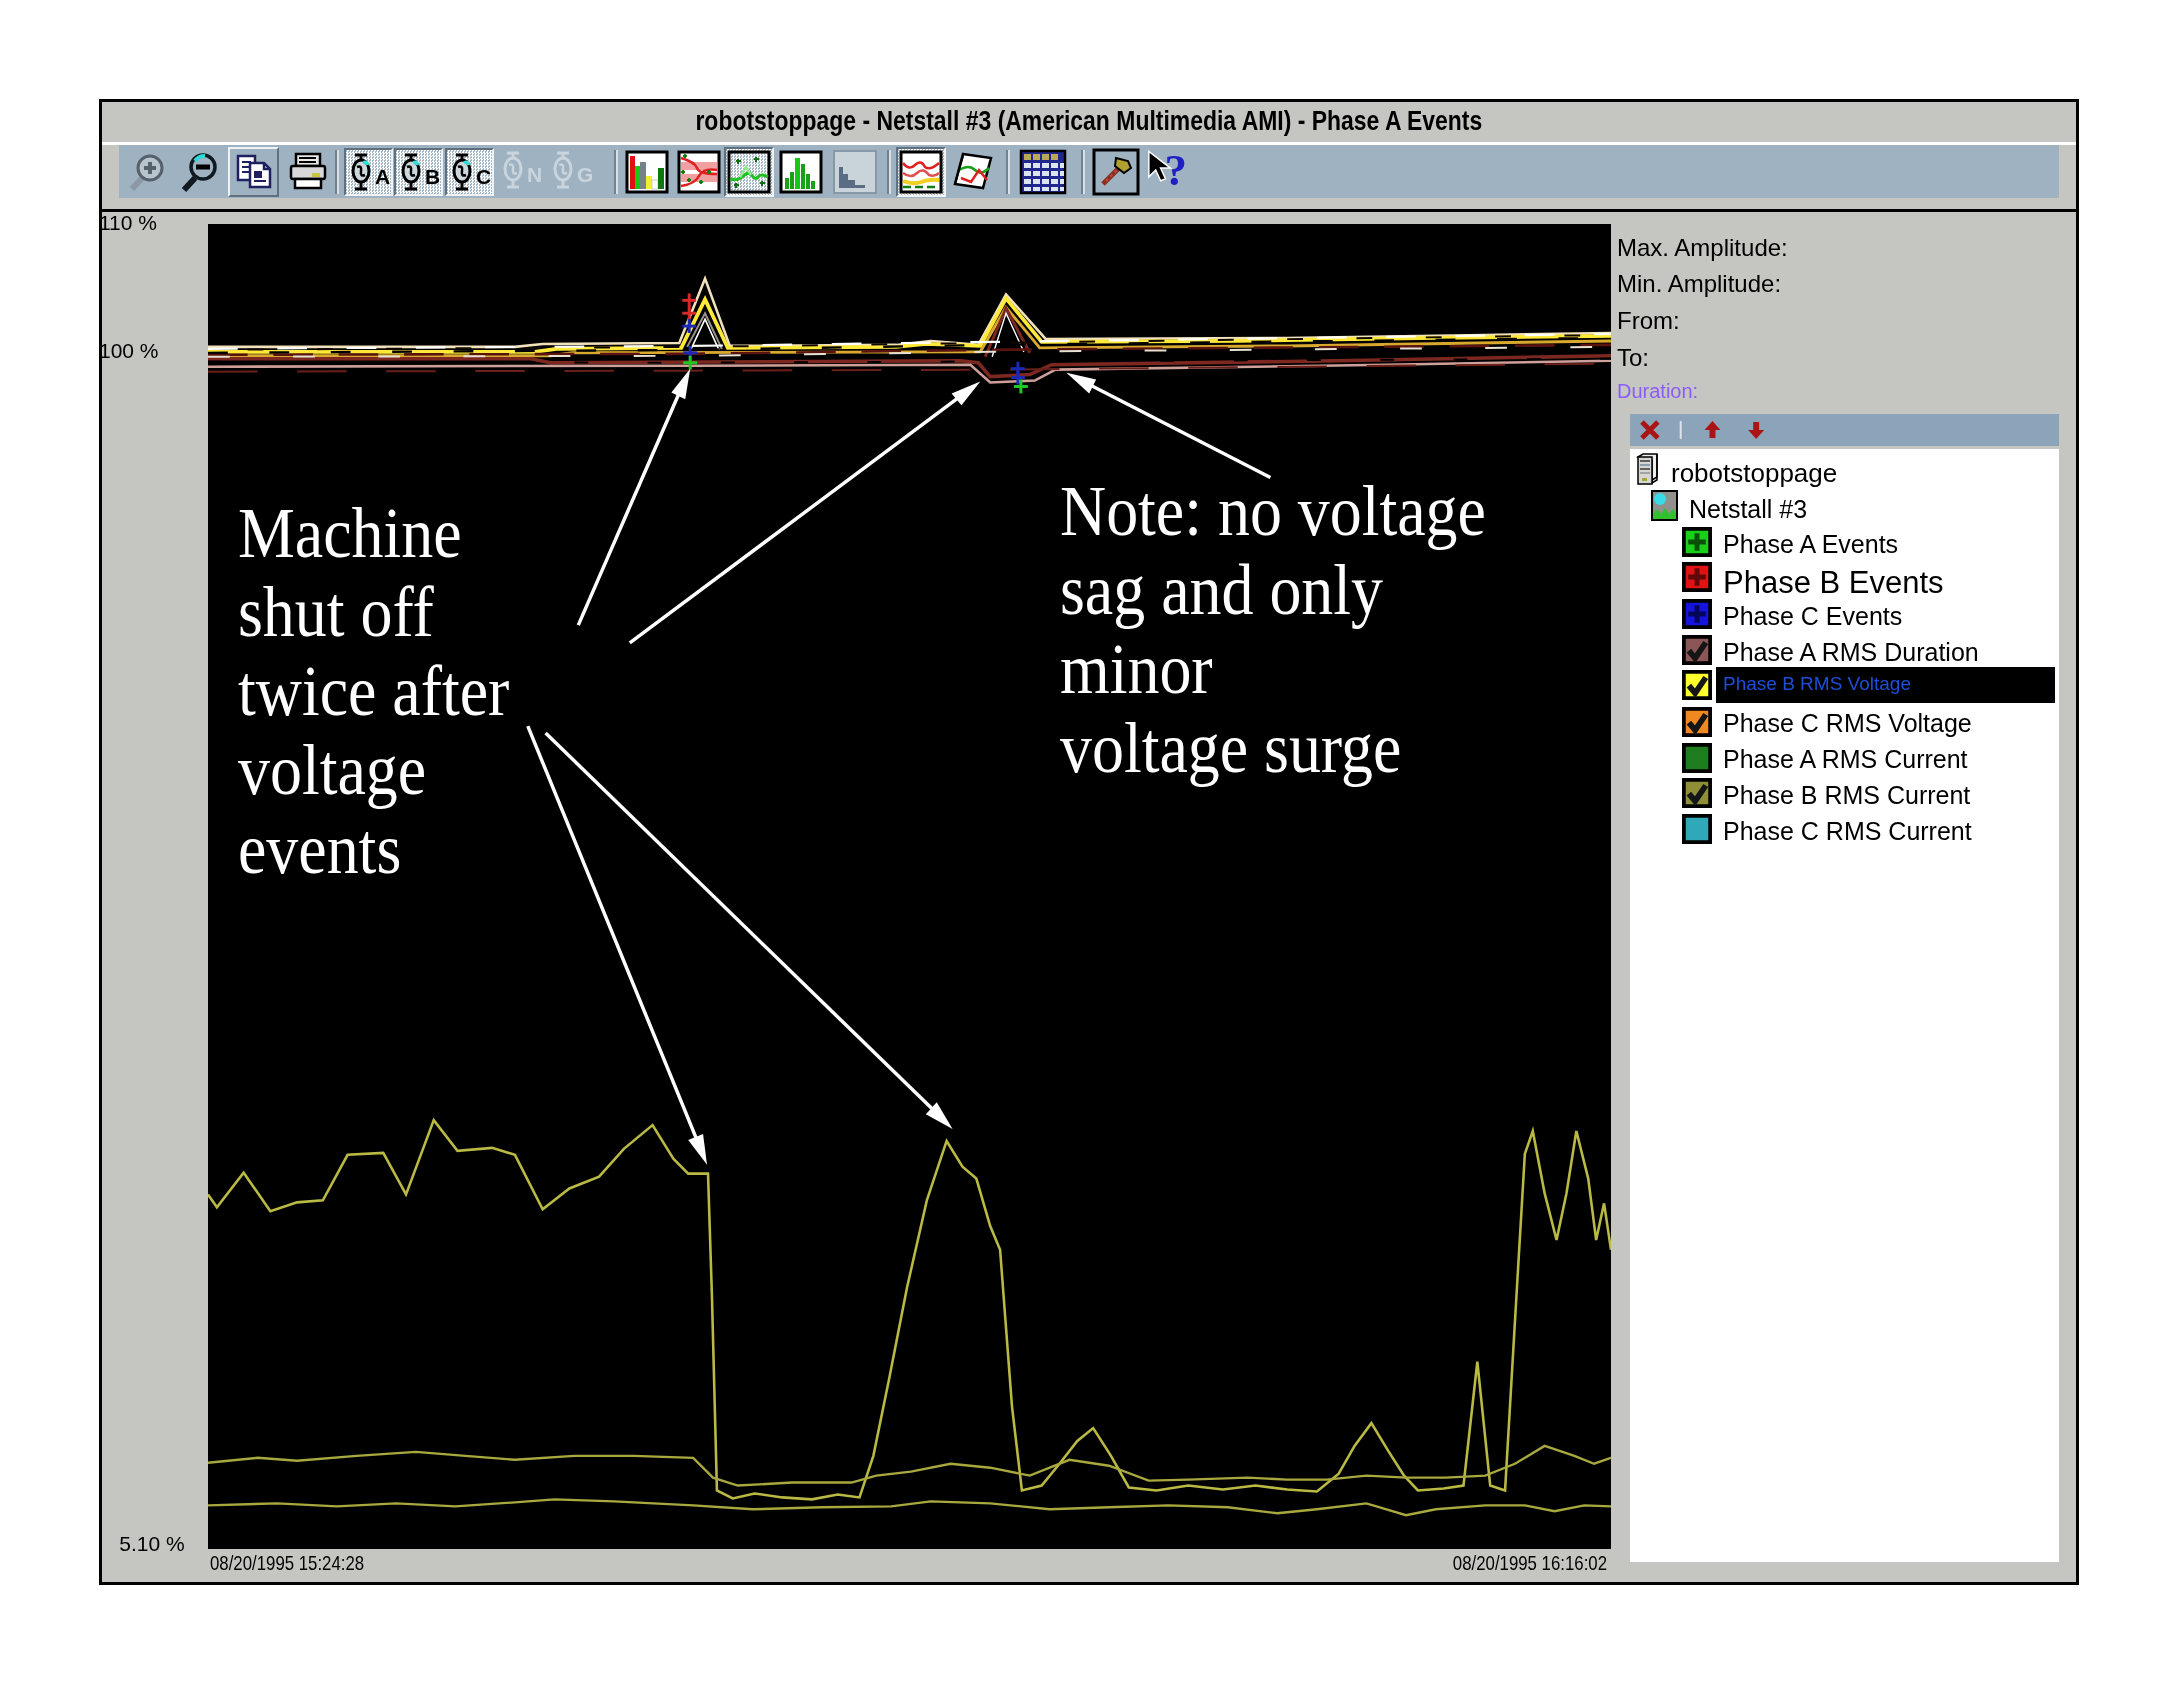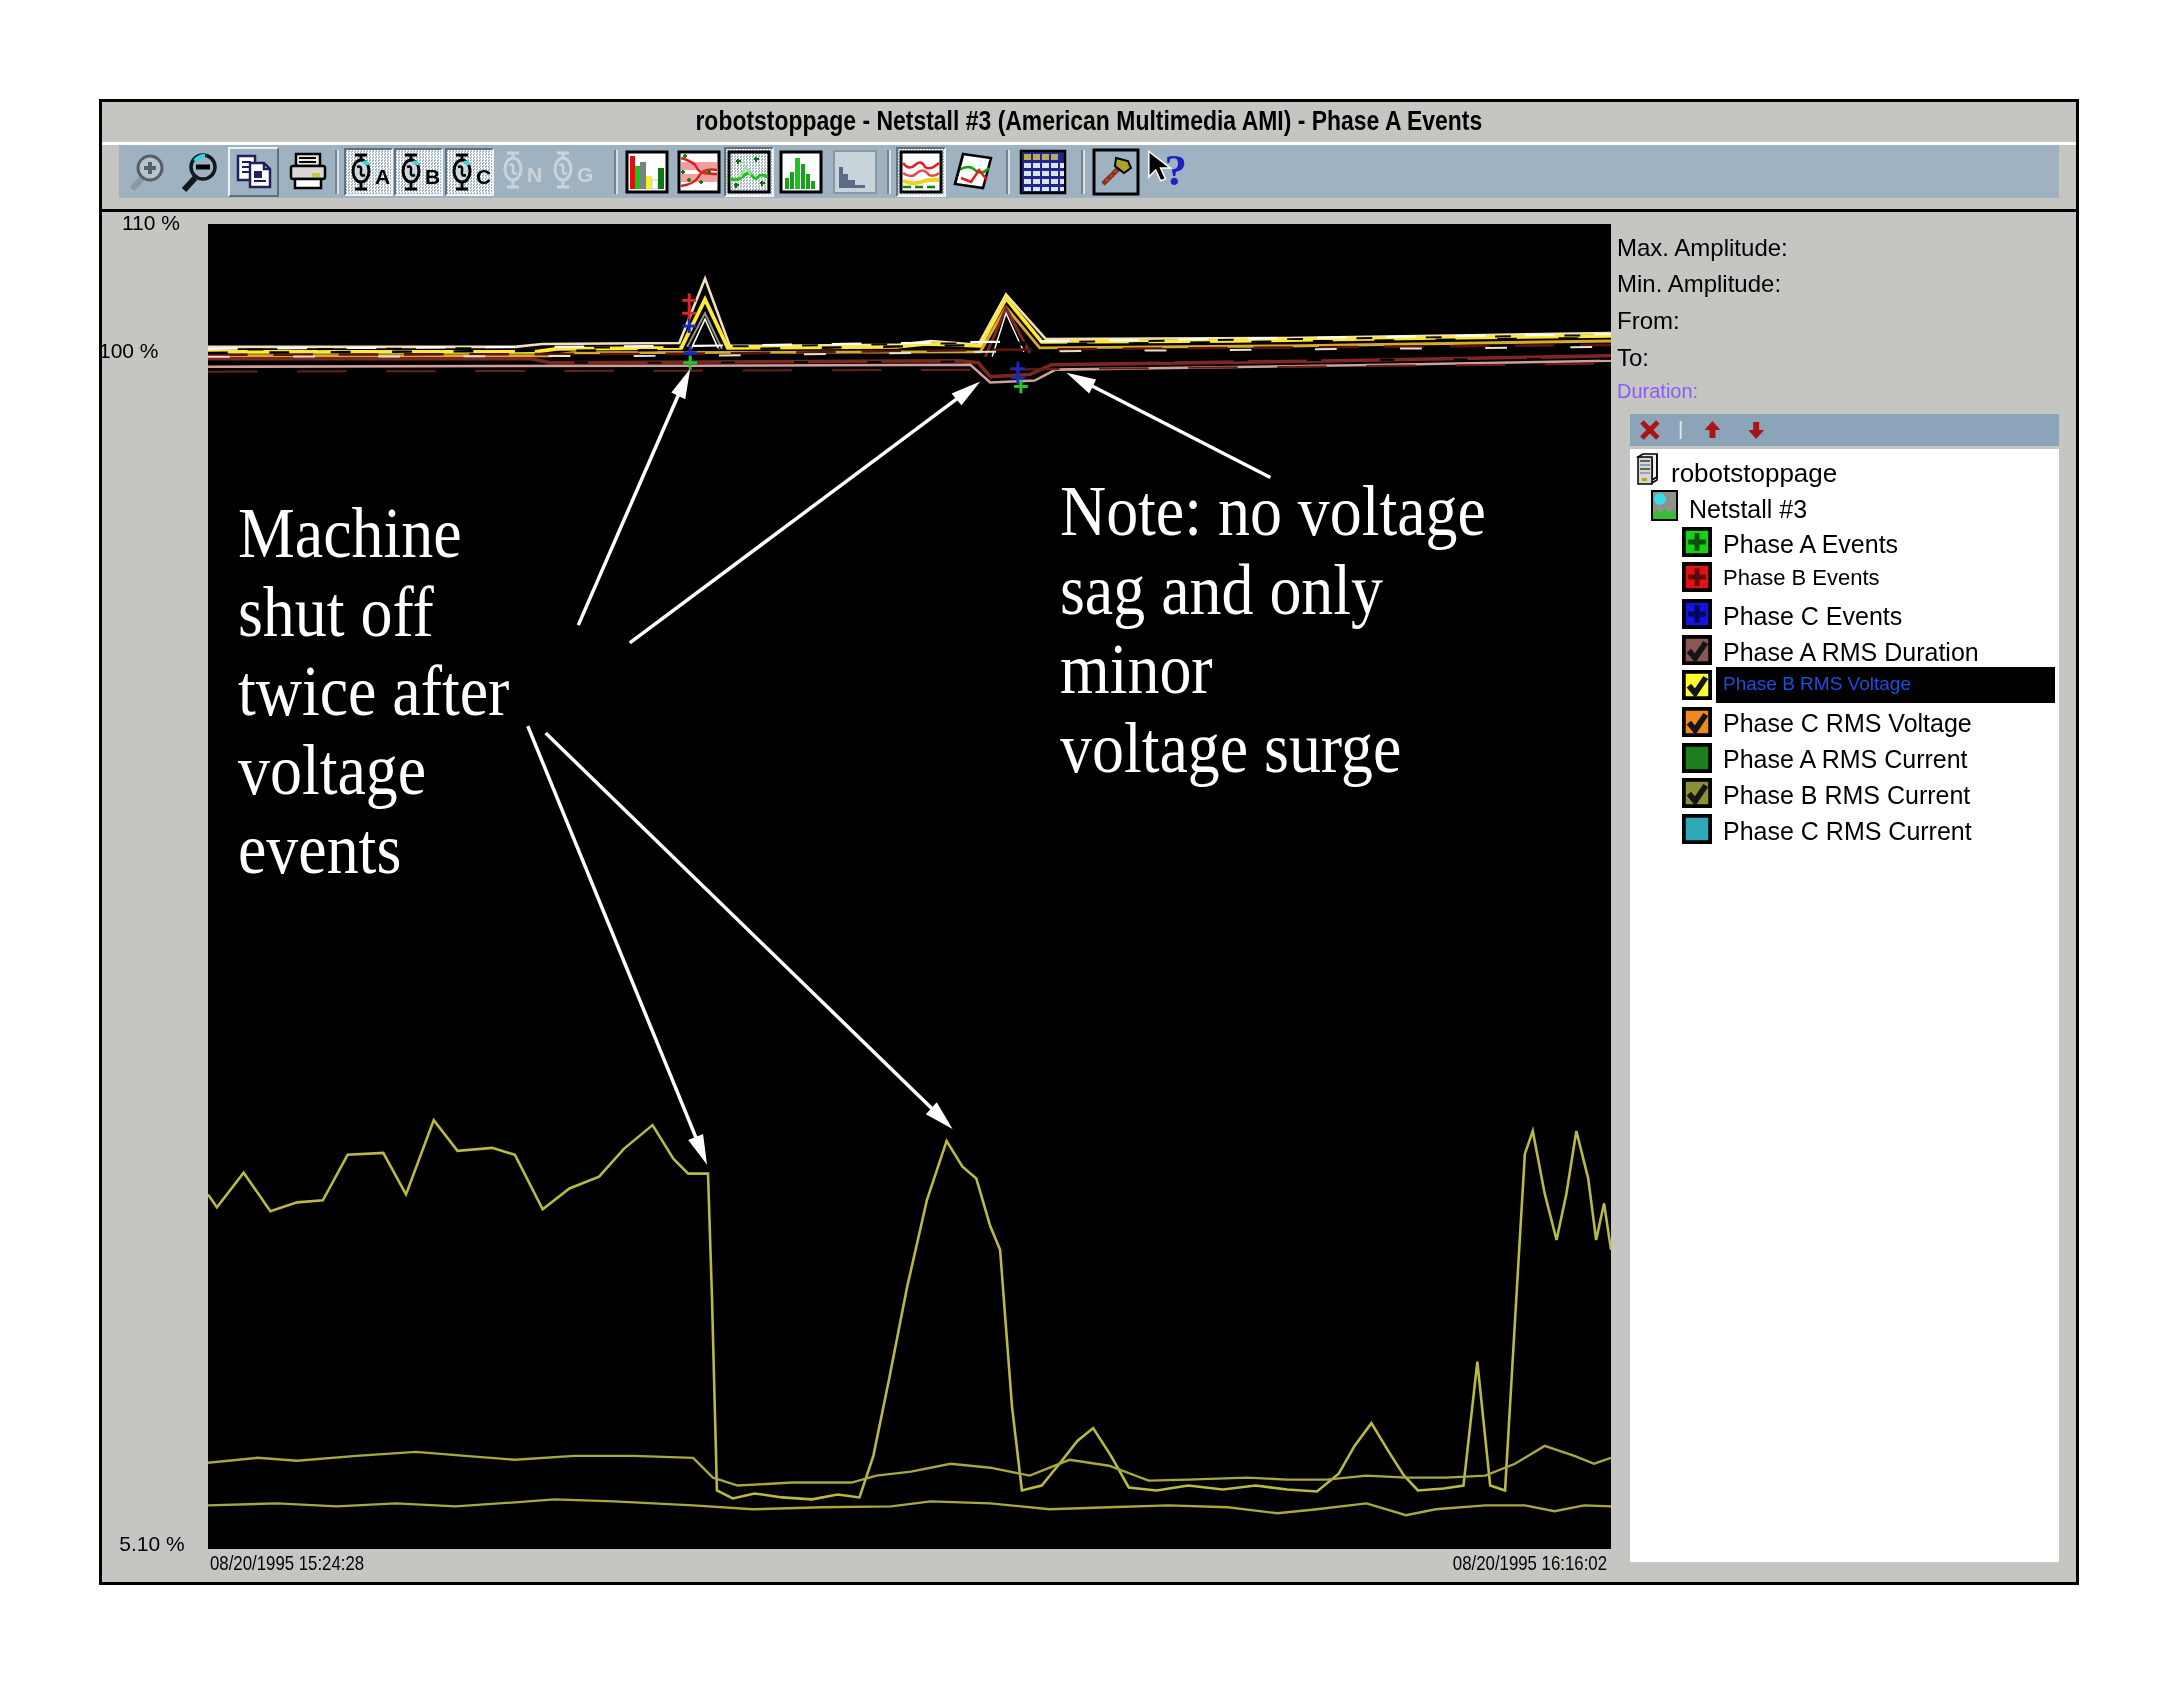--- a/index.html
+++ b/index.html
@@ -178,21 +178,21 @@
 <line x1="11" y1="36" x2="28" y2="19" stroke="#8a3020" stroke-width="5"></line>
 <line x1="14" y1="33" x2="25" y2="22" stroke="#c04838" stroke-width="2" stroke-dasharray="3 3"></line>
 <path d="M24 10 l12 3 l3 7 l-7 5 l-9 -7 z" fill="#b0a030" stroke="#000" stroke-width="2"></path>
 </svg></div>
 <div style="position:absolute;left:1141px;top:147px;width:51px;height:48px;"><svg width="51" height="48" viewBox="0 0 52 48">
 <path d="M8 4 l0 26 l7 -7 l5 11 l5 -2 l-5 -11 l10 0 z" fill="#000" stroke="#fff" stroke-width="1.5"></path>
 <text x="24" y="38" font-family="Liberation Serif" font-size="46" font-weight="bold" fill="#2020c0">?</text>
 </svg></div>
 <div style="position:absolute;left:102px;top:209px;width:1974px;height:3px;background:#000"></div>
 
-<div style="position:absolute;left:99px;top:211px;width:104px;text-align:center;font-size:21px;color:#000">110 %</div>
+<div style="position:absolute;left:99px;top:211px;width:104px;text-align:left;font-size:21px;color:#000">110 %</div>
 <div style="position:absolute;left:99px;top:339px;width:104px;text-align:left;font-size:21px;color:#000">100 %</div>
 <div style="position:absolute;left:99px;top:1532px;width:106px;text-align:center;font-size:21px;color:#000">5.10 %</div>
 
 <div style="position:absolute;left:208px;top:224px;width:1403px;height:1325px;background:#000"></div>
 <svg style="position:absolute;left:208px;top:224px" width="1403" height="1325" viewBox="210 226 1417 1338">
     <polyline fill="none" stroke="#b9b944" stroke-width="2.6" points="210,1206 219,1219 246,1184 273,1223 300,1214 326,1212 351,1166 387,1164 410,1206 438,1131 462,1162 497,1159 520,1166 548,1221 575,1200 605,1188 630,1160 659,1136 680,1170 695,1185 715,1185 719,1310 724,1505 740,1513 762,1508 790,1512 820,1514 846,1509 868,1512 882,1470 898,1392 916,1300 936,1212 956,1152 972,1178 986,1190 1000,1238 1010,1262 1022,1420 1032,1505 1052,1500 1070,1478 1088,1455 1104,1442 1122,1470 1140,1502 1168,1505 1200,1500 1235,1504 1268,1500 1300,1504 1330,1506 1352,1488 1368,1460 1385,1437 1402,1465 1418,1490 1432,1505 1458,1503 1478,1500 1492,1375 1505,1500 1520,1505 1532,1300 1540,1165 1548,1142 1560,1205 1572,1252 1582,1205 1592,1142 1604,1190 1612,1252 1620,1215 1627,1262"></polyline>
     <polyline fill="none" stroke="#a8a83e" stroke-width="2.4" points="210,1477 260,1472 300,1475 360,1470 420,1466 470,1470 520,1474 580,1470 640,1470 700,1472 720,1492 745,1500 800,1497 860,1497 885,1490 920,1486 960,1478 1000,1482 1040,1490 1080,1474 1120,1480 1160,1495 1200,1494 1260,1492 1300,1494 1340,1494 1380,1490 1420,1492 1460,1492 1500,1490 1530,1478 1560,1460 1590,1470 1610,1478 1627,1472"></polyline>
     <polyline fill="none" stroke="#a8a83e" stroke-width="2.4" points="210,1520 280,1518 340,1521 400,1518 460,1521 520,1517 560,1514 620,1516 700,1520 760,1524 830,1522 900,1521 940,1516 1000,1518 1060,1524 1120,1522 1180,1520 1240,1522 1290,1528 1330,1524 1380,1518 1420,1530 1450,1524 1500,1520 1540,1520 1570,1526 1600,1520 1627,1521"></polyline>
     <polyline fill="none" stroke="#f2e2bc" stroke-width="2.6" points="210,350 520,350 548,347 686,346 712,281 737,349 905,348 940,344 988,348 1016,297 1056,342 1300,341 1500,338 1627,336"></polyline>
     <polyline fill="none" stroke="#ffe838" stroke-width="3.8" points="210,355 540,355 562,352 688,351 712,302 735,351 905,350 935,347 990,349 1016,301 1052,345 1250,344 1450,341 1627,339"></polyline>
@@ -279,21 +279,21 @@
 <rect x="1.5" y="1.5" width="21" height="21" fill="#18d018" stroke="#000" stroke-width="3"></rect>
     <line x1="12" y1="5" x2="12" y2="19" stroke="#0a500a" stroke-width="4"></line>
     <line x1="5" y1="12" x2="19" y2="12" stroke="#0a500a" stroke-width="4"></line>
   </svg>
 <div style="position:absolute;left:1723px;top:530px;font-size:25px;color:#000">Phase A Events</div>
 <svg style="position:absolute;left:1682px;top:562px" width="30" height="30" viewBox="0 0 24 24">
 <rect x="1.5" y="1.5" width="21" height="21" fill="#e01212" stroke="#000" stroke-width="3"></rect>
     <line x1="12" y1="5" x2="12" y2="19" stroke="#600808" stroke-width="4"></line>
     <line x1="5" y1="12" x2="19" y2="12" stroke="#600808" stroke-width="4"></line>
   </svg>
-<div style="position:absolute;left:1723px;top:565px;font-size:22px;color:#000">Phase B Events</div>
+<div style="position:absolute;left:1723px;top:565px;font-size:31px;color:#000">Phase B Events</div>
 <svg style="position:absolute;left:1682px;top:599px" width="30" height="30" viewBox="0 0 24 24">
 <rect x="1.5" y="1.5" width="21" height="21" fill="#1414dd" stroke="#000" stroke-width="3"></rect>
     <line x1="12" y1="5" x2="12" y2="19" stroke="#05055a" stroke-width="4"></line>
     <line x1="5" y1="12" x2="19" y2="12" stroke="#05055a" stroke-width="4"></line>
   </svg>
 <div style="position:absolute;left:1723px;top:602px;font-size:25px;color:#000">Phase C Events</div>
 <svg style="position:absolute;left:1682px;top:635px" width="30" height="30" viewBox="0 0 24 24">
 <rect x="1.5" y="1.5" width="21" height="21" fill="#8a5656" stroke="#000" stroke-width="3"></rect>
     <path d="M5.5 12.5 l5 6 l8.5 -12.5" stroke="#151515" stroke-width="4.6" fill="none"></path>
   </svg>

